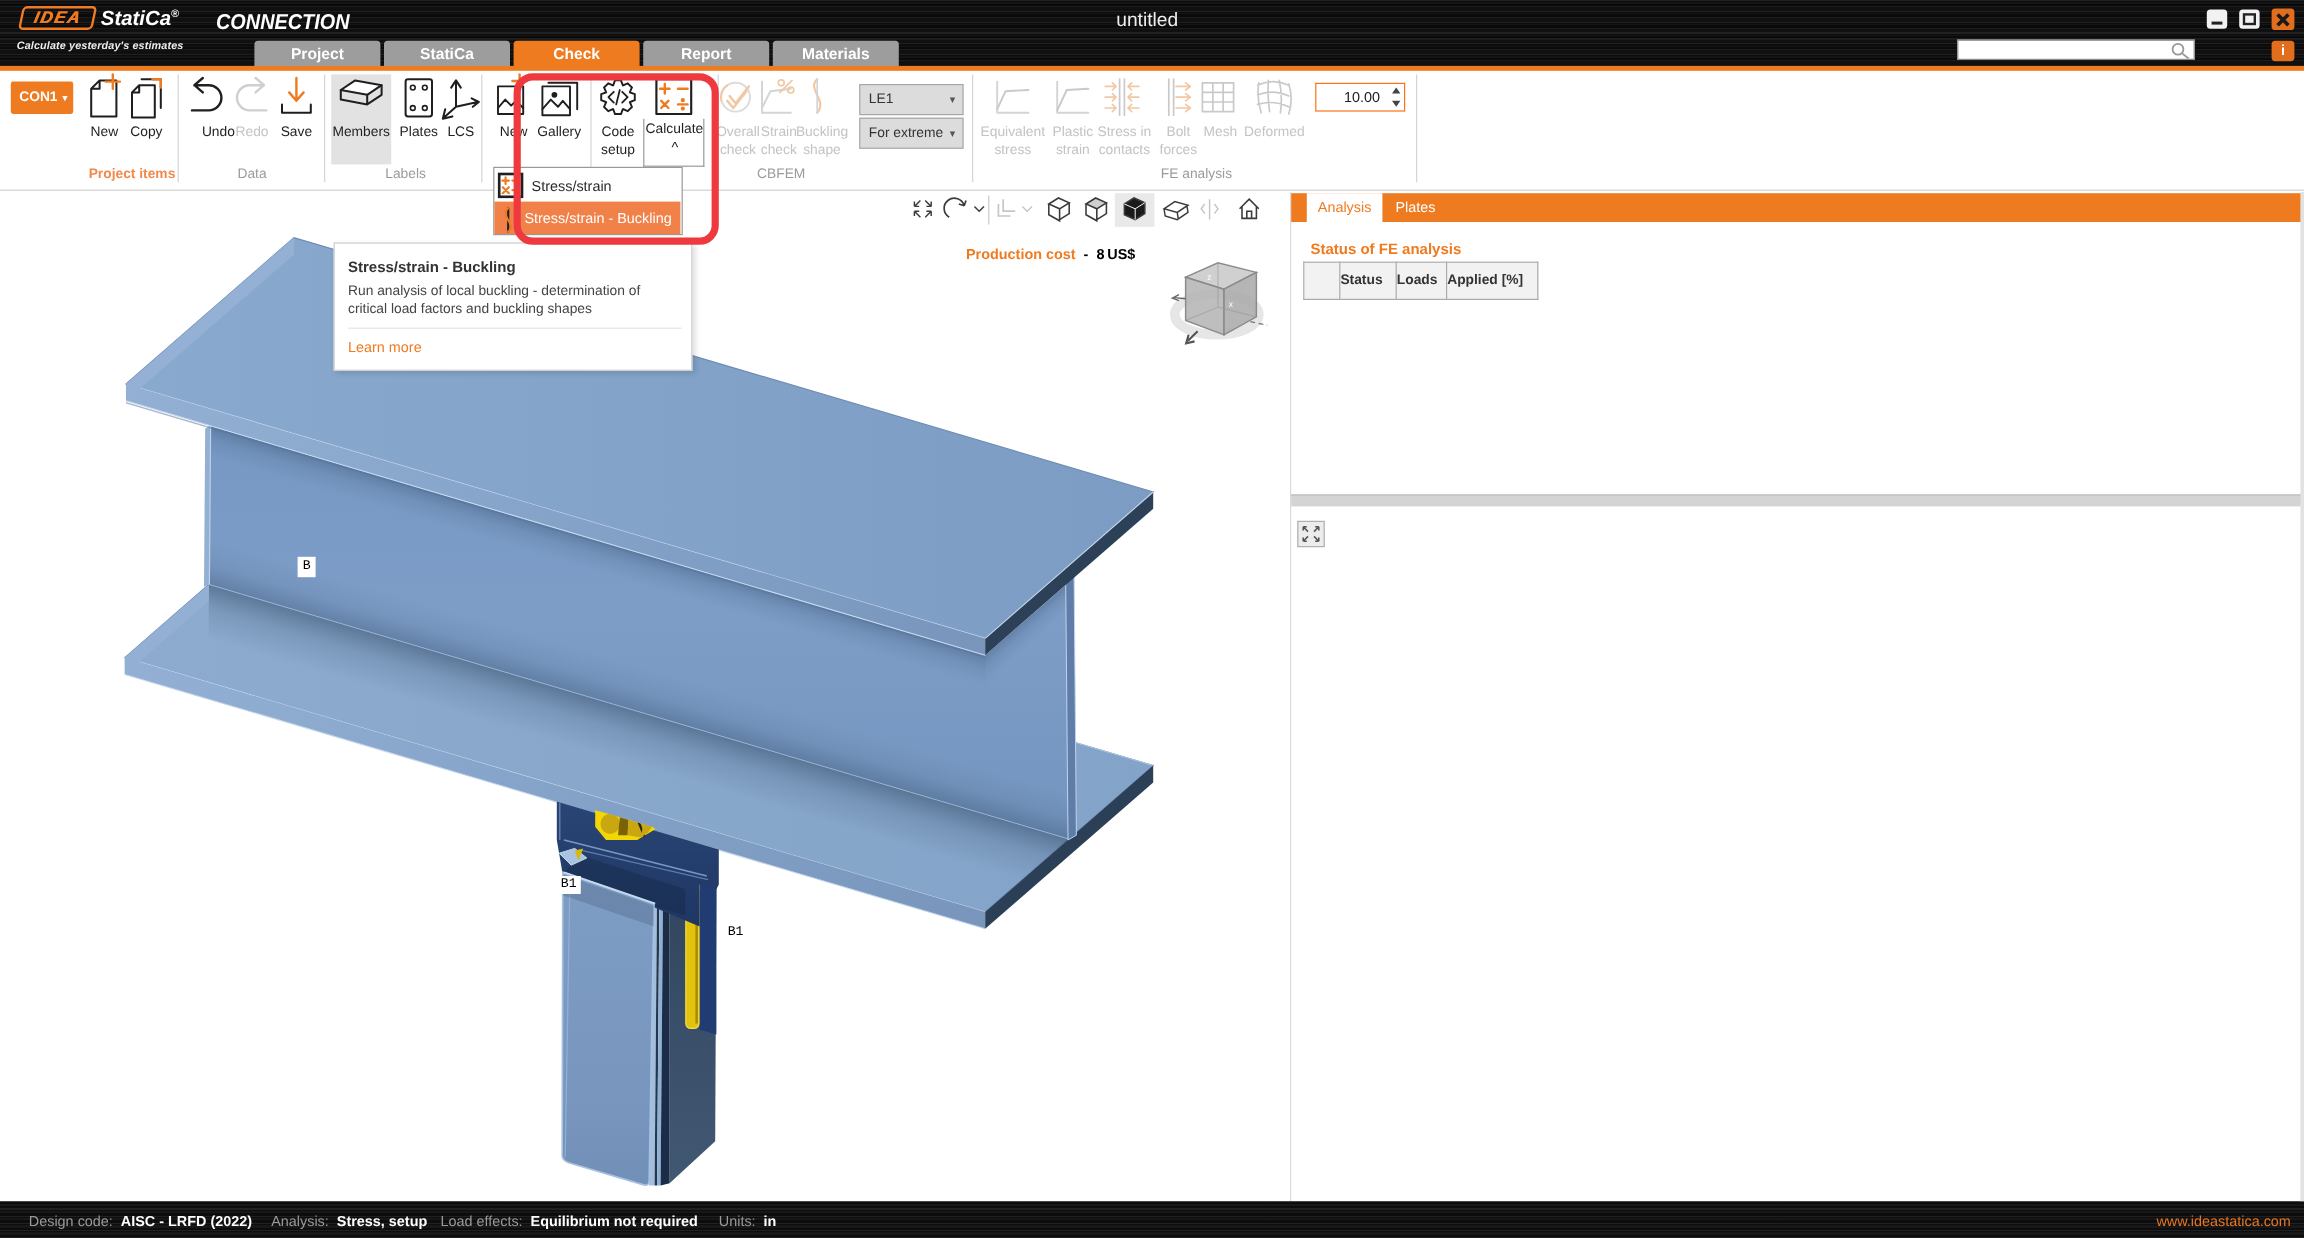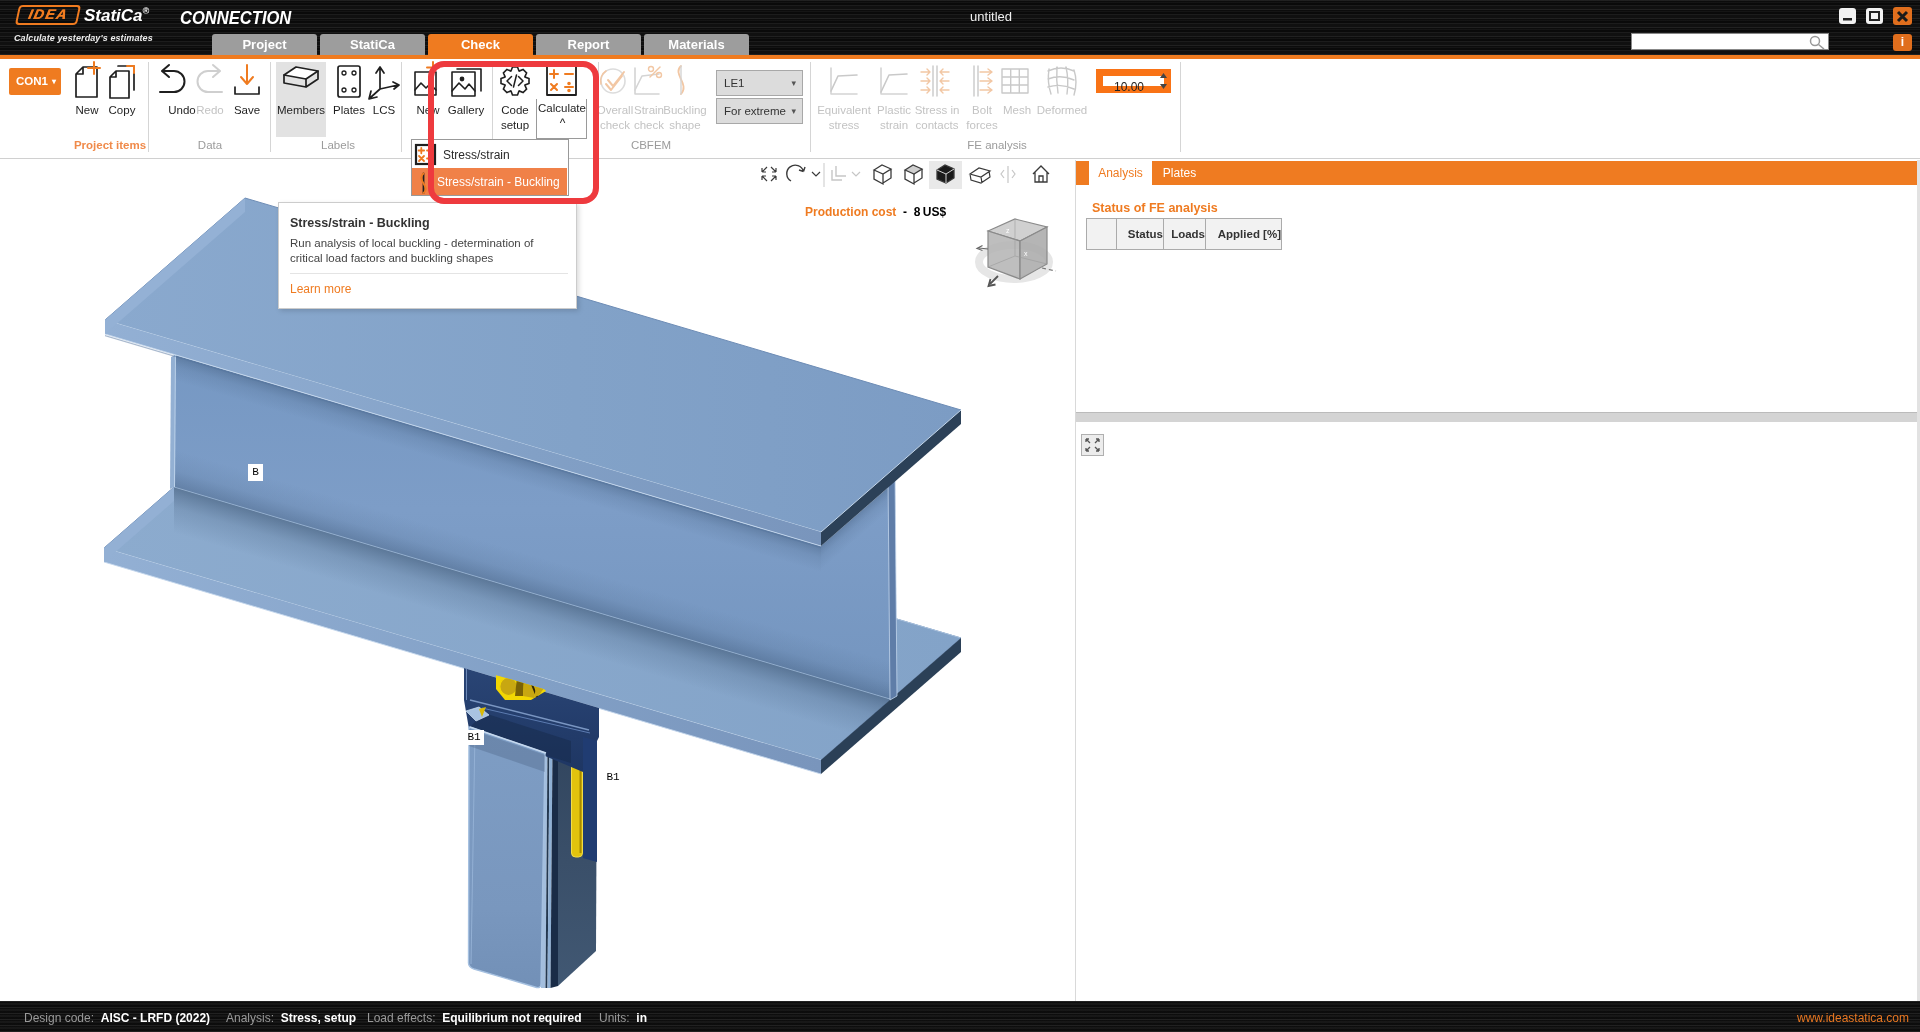--- a/index.html
+++ b/index.html
@@ -7,21 +7,21 @@
  background-color:#101010;
  background-image:repeating-linear-gradient(180deg, rgba(255,255,255,.07) 0 1px, rgba(0,0,0,.25) 1px 2px, rgba(255,255,255,.02) 2px 3px, rgba(0,0,0,.4) 3px 5px, rgba(255,255,255,.05) 5px 6px, rgba(10,10,10,0) 6px 9px);
 }
 #orangebar{position:absolute;left:0;top:55px;width:1920px;height:4px;background:#ef7b20;z-index:3}
 .tab{position:absolute;top:34px;height:21px;background:#9d9d9d;border-radius:3px 3px 0 0;color:#fff;font-size:13px;font-weight:bold;text-align:center;line-height:21px;z-index:2}
 .tab.active{background:#ef7b20}
 #logo{position:absolute;left:17px;top:5px;width:62px;height:20px;border:2.5px solid #f07b20;border-radius:4px;color:#f07b20;font-style:italic;font-weight:900;font-size:14px;line-height:15px;text-align:center;letter-spacing:1.5px;transform:skewX(-12deg);text-shadow:0.5px 0 #f07b20}
 #statica{position:absolute;left:84px;top:6px;color:#fff;font-style:italic;font-weight:bold;font-size:17px}
 #conn{position:absolute;left:180px;top:8px;color:#fff;font-style:italic;font-weight:bold;font-size:18px;transform:scaleX(.92);transform-origin:left}
 #tagline{position:absolute;left:14px;top:33px;color:#eee;font-style:italic;font-weight:bold;font-size:9px;letter-spacing:.1px}
-#untitled{position:absolute;left:900px;top:9px;width:112px;text-align:right;color:#eee;font-size:13px}
+#untitled{position:absolute;left:900px;top:9px;width:112px;text-align:center;color:#eee;font-size:16px}
 .winbtn{position:absolute;top:8px;width:17px;height:16px;border-radius:3px;background:#f2f2f2}
 #search{position:absolute;left:1631px;top:33px;width:198px;height:17px;background:#fff;border:1px solid #888}
 #ribbon{position:absolute;left:0;top:58px;width:1920px;height:101px;background:#fff;border-bottom:1px solid #d0d0d0}
 .sep{position:absolute;top:4px;width:1px;height:90px;background:#d5d5d5}
 .rlabel{position:absolute;top:81px;font-size:11.5px;color:#9b9b9b;text-align:center;white-space:nowrap}
 .rlabel.or{color:#f08a4a;font-weight:bold}
 .blabel{position:absolute;top:45px;font-size:11.5px;color:#1f1f1f;text-align:center;line-height:14.5px;white-space:nowrap}
 .blabel.gray{color:#c3c3c3}
 #con1{position:absolute;left:9px;top:10px;width:52px;height:27px;background:#ef7b20;border-radius:2px;color:#fff;font-weight:bold;font-size:11.5px;line-height:27px;text-align:left;padding-left:7px}
 #con1:after{content:"▾";position:absolute;right:5px;top:0;font-size:8px;color:#fff}
@@ -31,21 +31,21 @@
 #cubesel{position:absolute;left:929px;top:161px;width:33px;height:28px;background:#e9e9e9;z-index:0}
 #calcbtn{position:absolute;left:536px;top:99px;width:51px;height:40px;background:#fff;border:1px solid #9a9a9a;border-top:none;z-index:41}
 #calcbtn .t{position:absolute;left:-3px;top:3px;width:56px;text-align:center;font-size:11.5px;color:#1f1f1f}
 #calcbtn .c{position:absolute;left:0;top:17px;width:51px;text-align:center;font-size:12px;color:#1f1f1f}
 #rightpanel{position:absolute;left:1075px;top:160px;width:845px;height:841px;background:#fff;border-left:1px solid #d9d9d9}
 #rptabs{position:absolute;left:0;top:1px;width:956px;height:24px;background:#ef7b21}
 #rptab1{position:absolute;left:13px;top:0;width:63px;height:24px;background:#fff;color:#ef7b21;font-size:12px;text-align:center;line-height:24px}
 #rptab2{position:absolute;left:76px;top:0;width:55px;height:24px;color:#fff;font-size:12px;text-align:center;line-height:24px}
 #rphead{position:absolute;left:16px;top:41px;color:#ef7b21;font-size:12.5px;font-weight:bold}
 #rptable{position:absolute;left:10px;top:58px;border-collapse:collapse}
-#rptable td{border:1px solid #ababab;background:#f2f2f2;font-size:11.5px;font-weight:bold;color:#333;text-align:right;height:31px;padding:0}
+#rptable td{border:1px solid #ababab;background:#f2f2f2;font-size:11.5px;font-weight:bold;color:#333;text-align:left;height:31px;padding:0}
 #rpdiv{position:absolute;left:0;top:252px;width:845px;height:10px;background:#d4d4d4;border-top:1px solid #bbb}
 #rpexp{position:absolute;left:5px;top:274px;width:23px;height:22px;background:#ececec;border:1px solid #b0b0b0}
 #statusbar{position:absolute;left:0;top:1001px;width:1920px;height:31px;
  background-color:#131313;
  background-image:repeating-linear-gradient(180deg, rgba(255,255,255,.06) 0 1px, rgba(0,0,0,.3) 1px 2px, rgba(255,255,255,.02) 2px 4px, rgba(0,0,0,.35) 4px 6px);
  color:#9a9a9a;font-size:12px}
 #statusbar b{color:#fff}
 #statusbar .it{position:absolute;top:10px;white-space:nowrap}
 #ddmenu{position:absolute;left:411px;top:139px;width:158px;height:57px;background:#fff;border:1.5px solid #999;z-index:40}
 #ddmenu .i1{position:absolute;left:0;top:0;width:155px;height:28px}
@@ -243,21 +243,21 @@
  <div class="blabel gray" style="left:992px;width:50px">Mesh</div>
  <div class="blabel gray" style="left:1032px;width:60px">Deformed</div>
  <div class="ddown" style="top:12px">LE1</div>
  <div class="ddown" style="top:40px">For extreme</div>
  <div class="rlabel or" style="left:55px;width:110px">Project items</div>
  <div class="rlabel" style="left:185px;width:50px">Data</div>
  <div class="rlabel" style="left:313px;width:50px">Labels</div>
  <div class="rlabel" style="left:626px;width:50px">CBFEM</div>
  <div class="rlabel" style="left:962px;width:70px">FE analysis</div>
 
- <div style="position:absolute;left:1096px;top:11px;width:75px;height:24px;border:7px solid #f97316;background:#fff;font-size:12px;color:#222;text-align:right;line-height:22px;padding-right:20px">10.00</div>
+ <div style="position:absolute;left:1096px;top:11px;width:75px;height:24px;border:1px solid #f97316;background:#fff;font-size:12px;color:#222;text-align:right;line-height:22px;padding-right:20px">10.00</div>
  <svg style="position:absolute;left:1157px;top:12px" width="13" height="22">
       <path d="M6.5 3 L10 8 L3 8 Z" fill="#444"></path>
       <path d="M6.5 19 L10 14 L3 14 Z" fill="#444"></path>
     </svg>
 </div>
 <div id="calcbtn">
     <div class="t">Calculate</div>
     <div class="c">^</div>
   </div>
 

